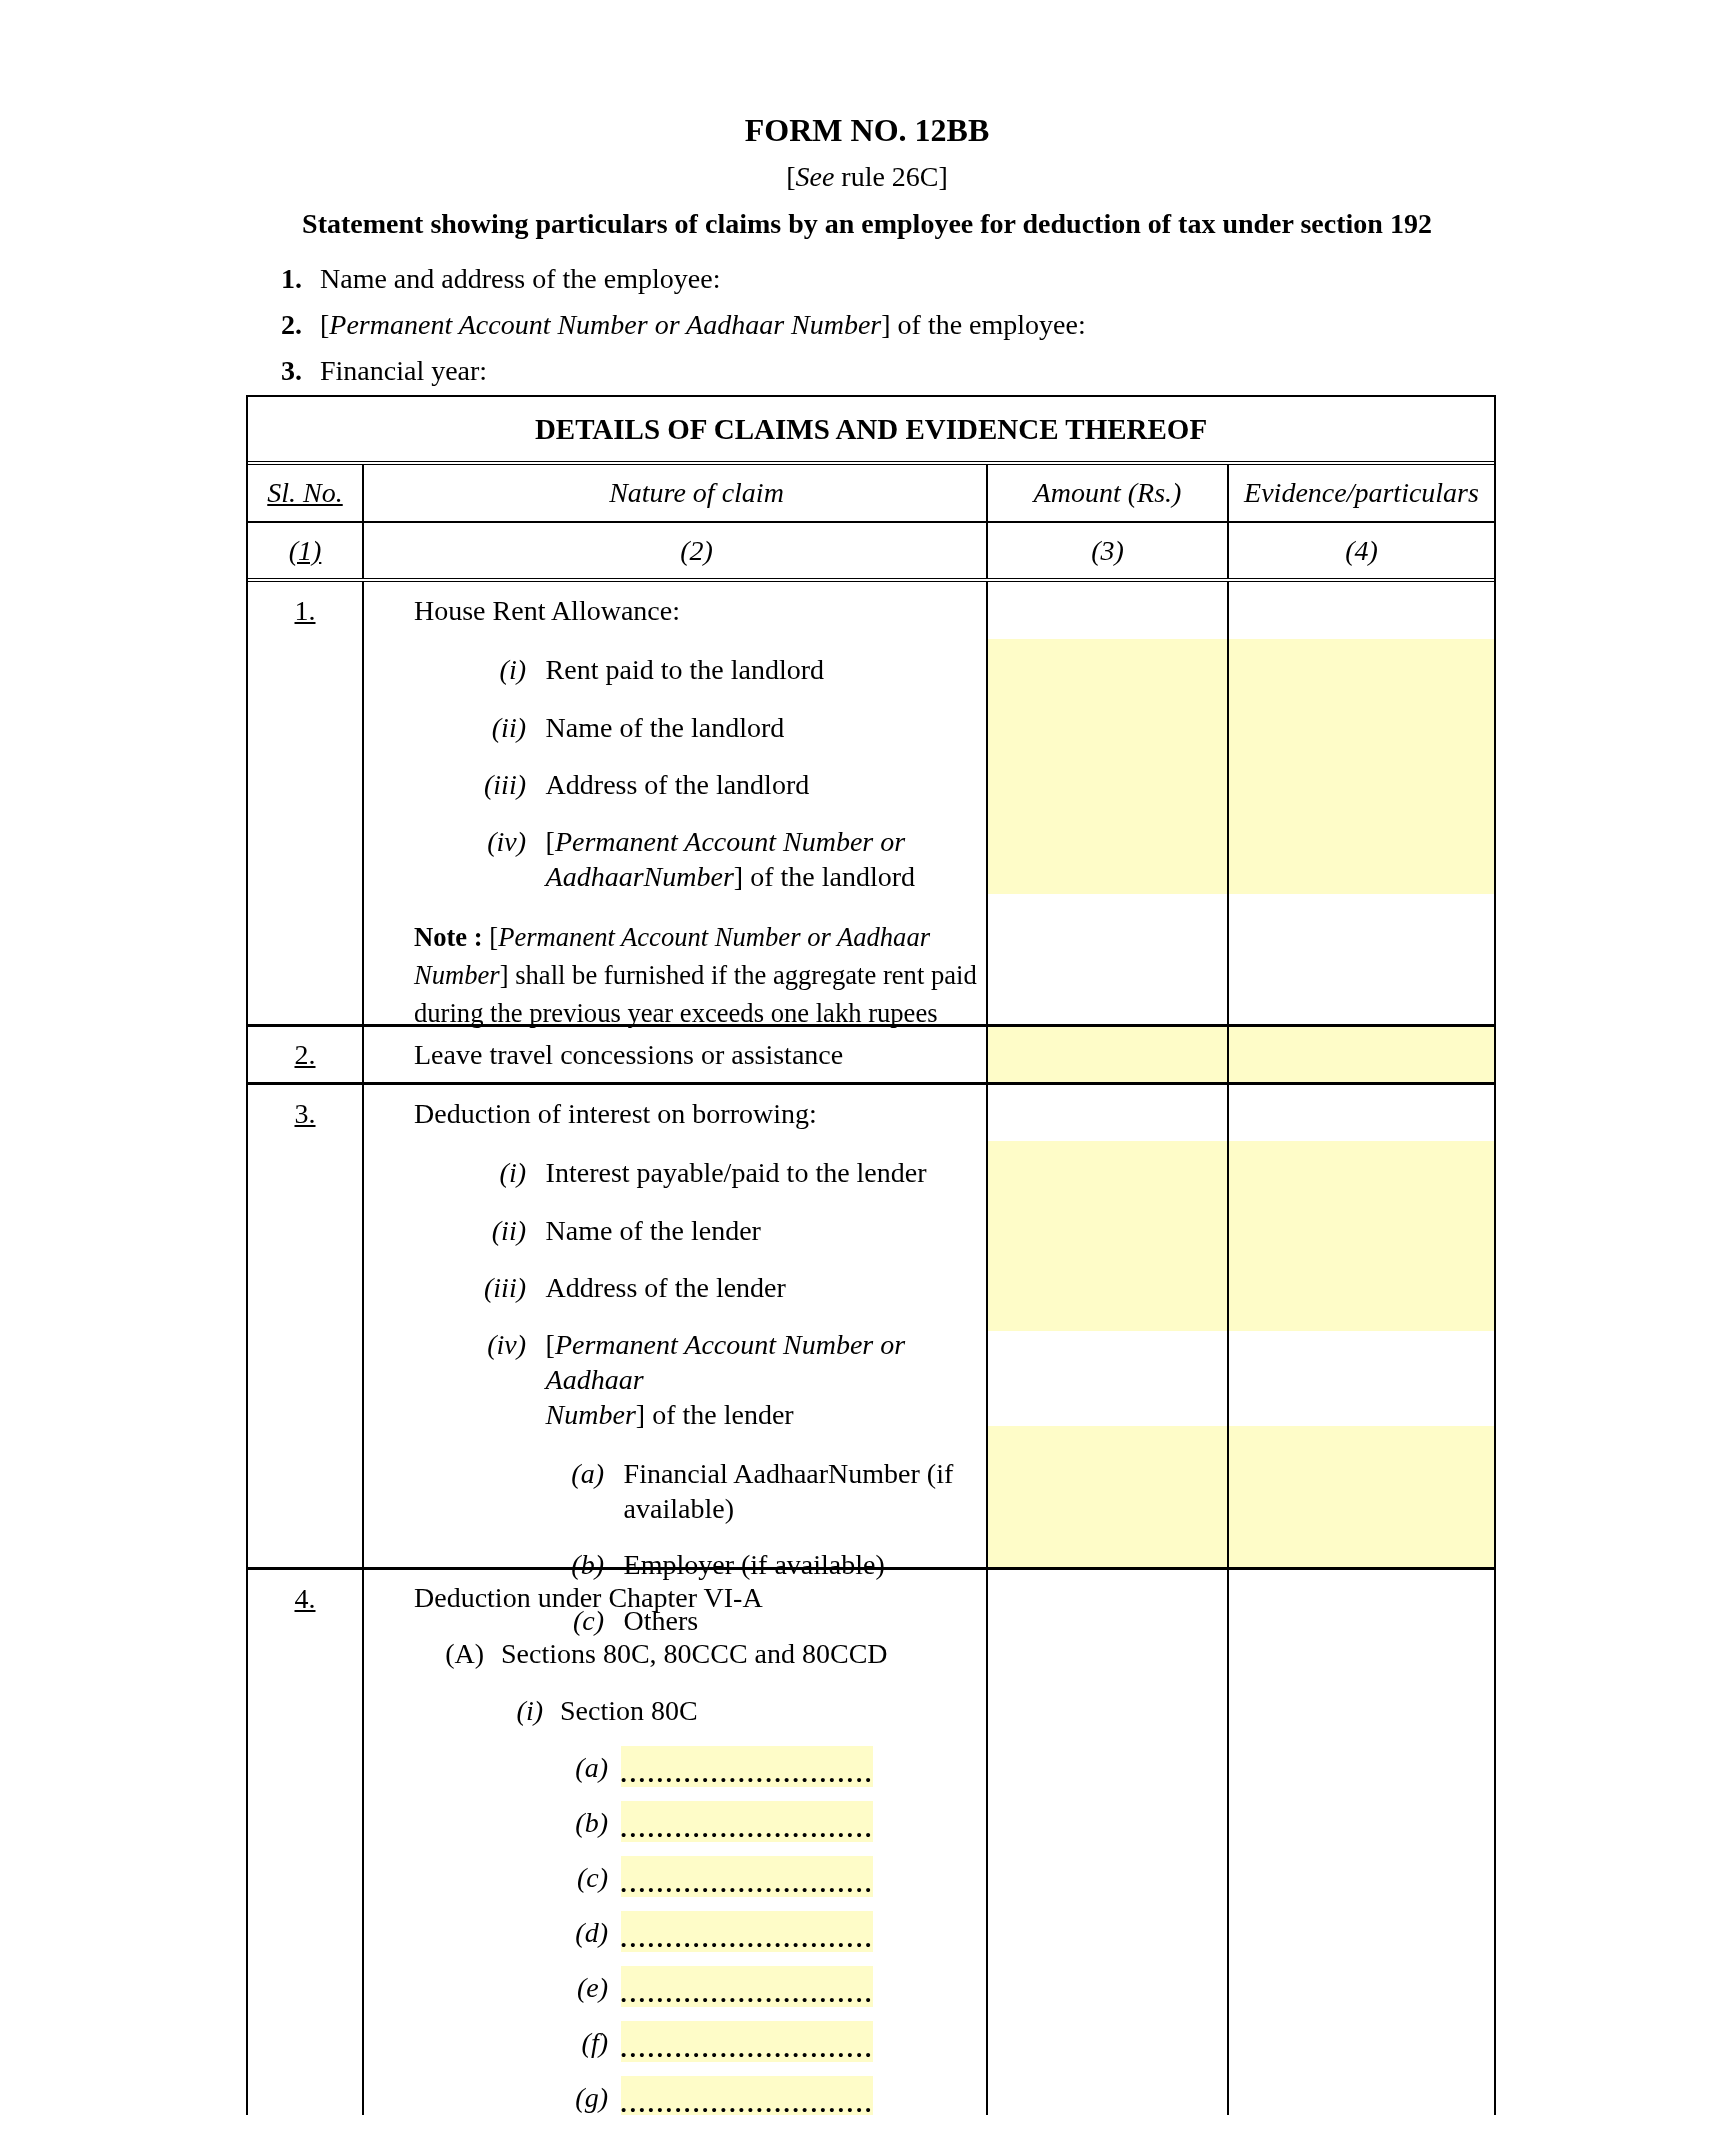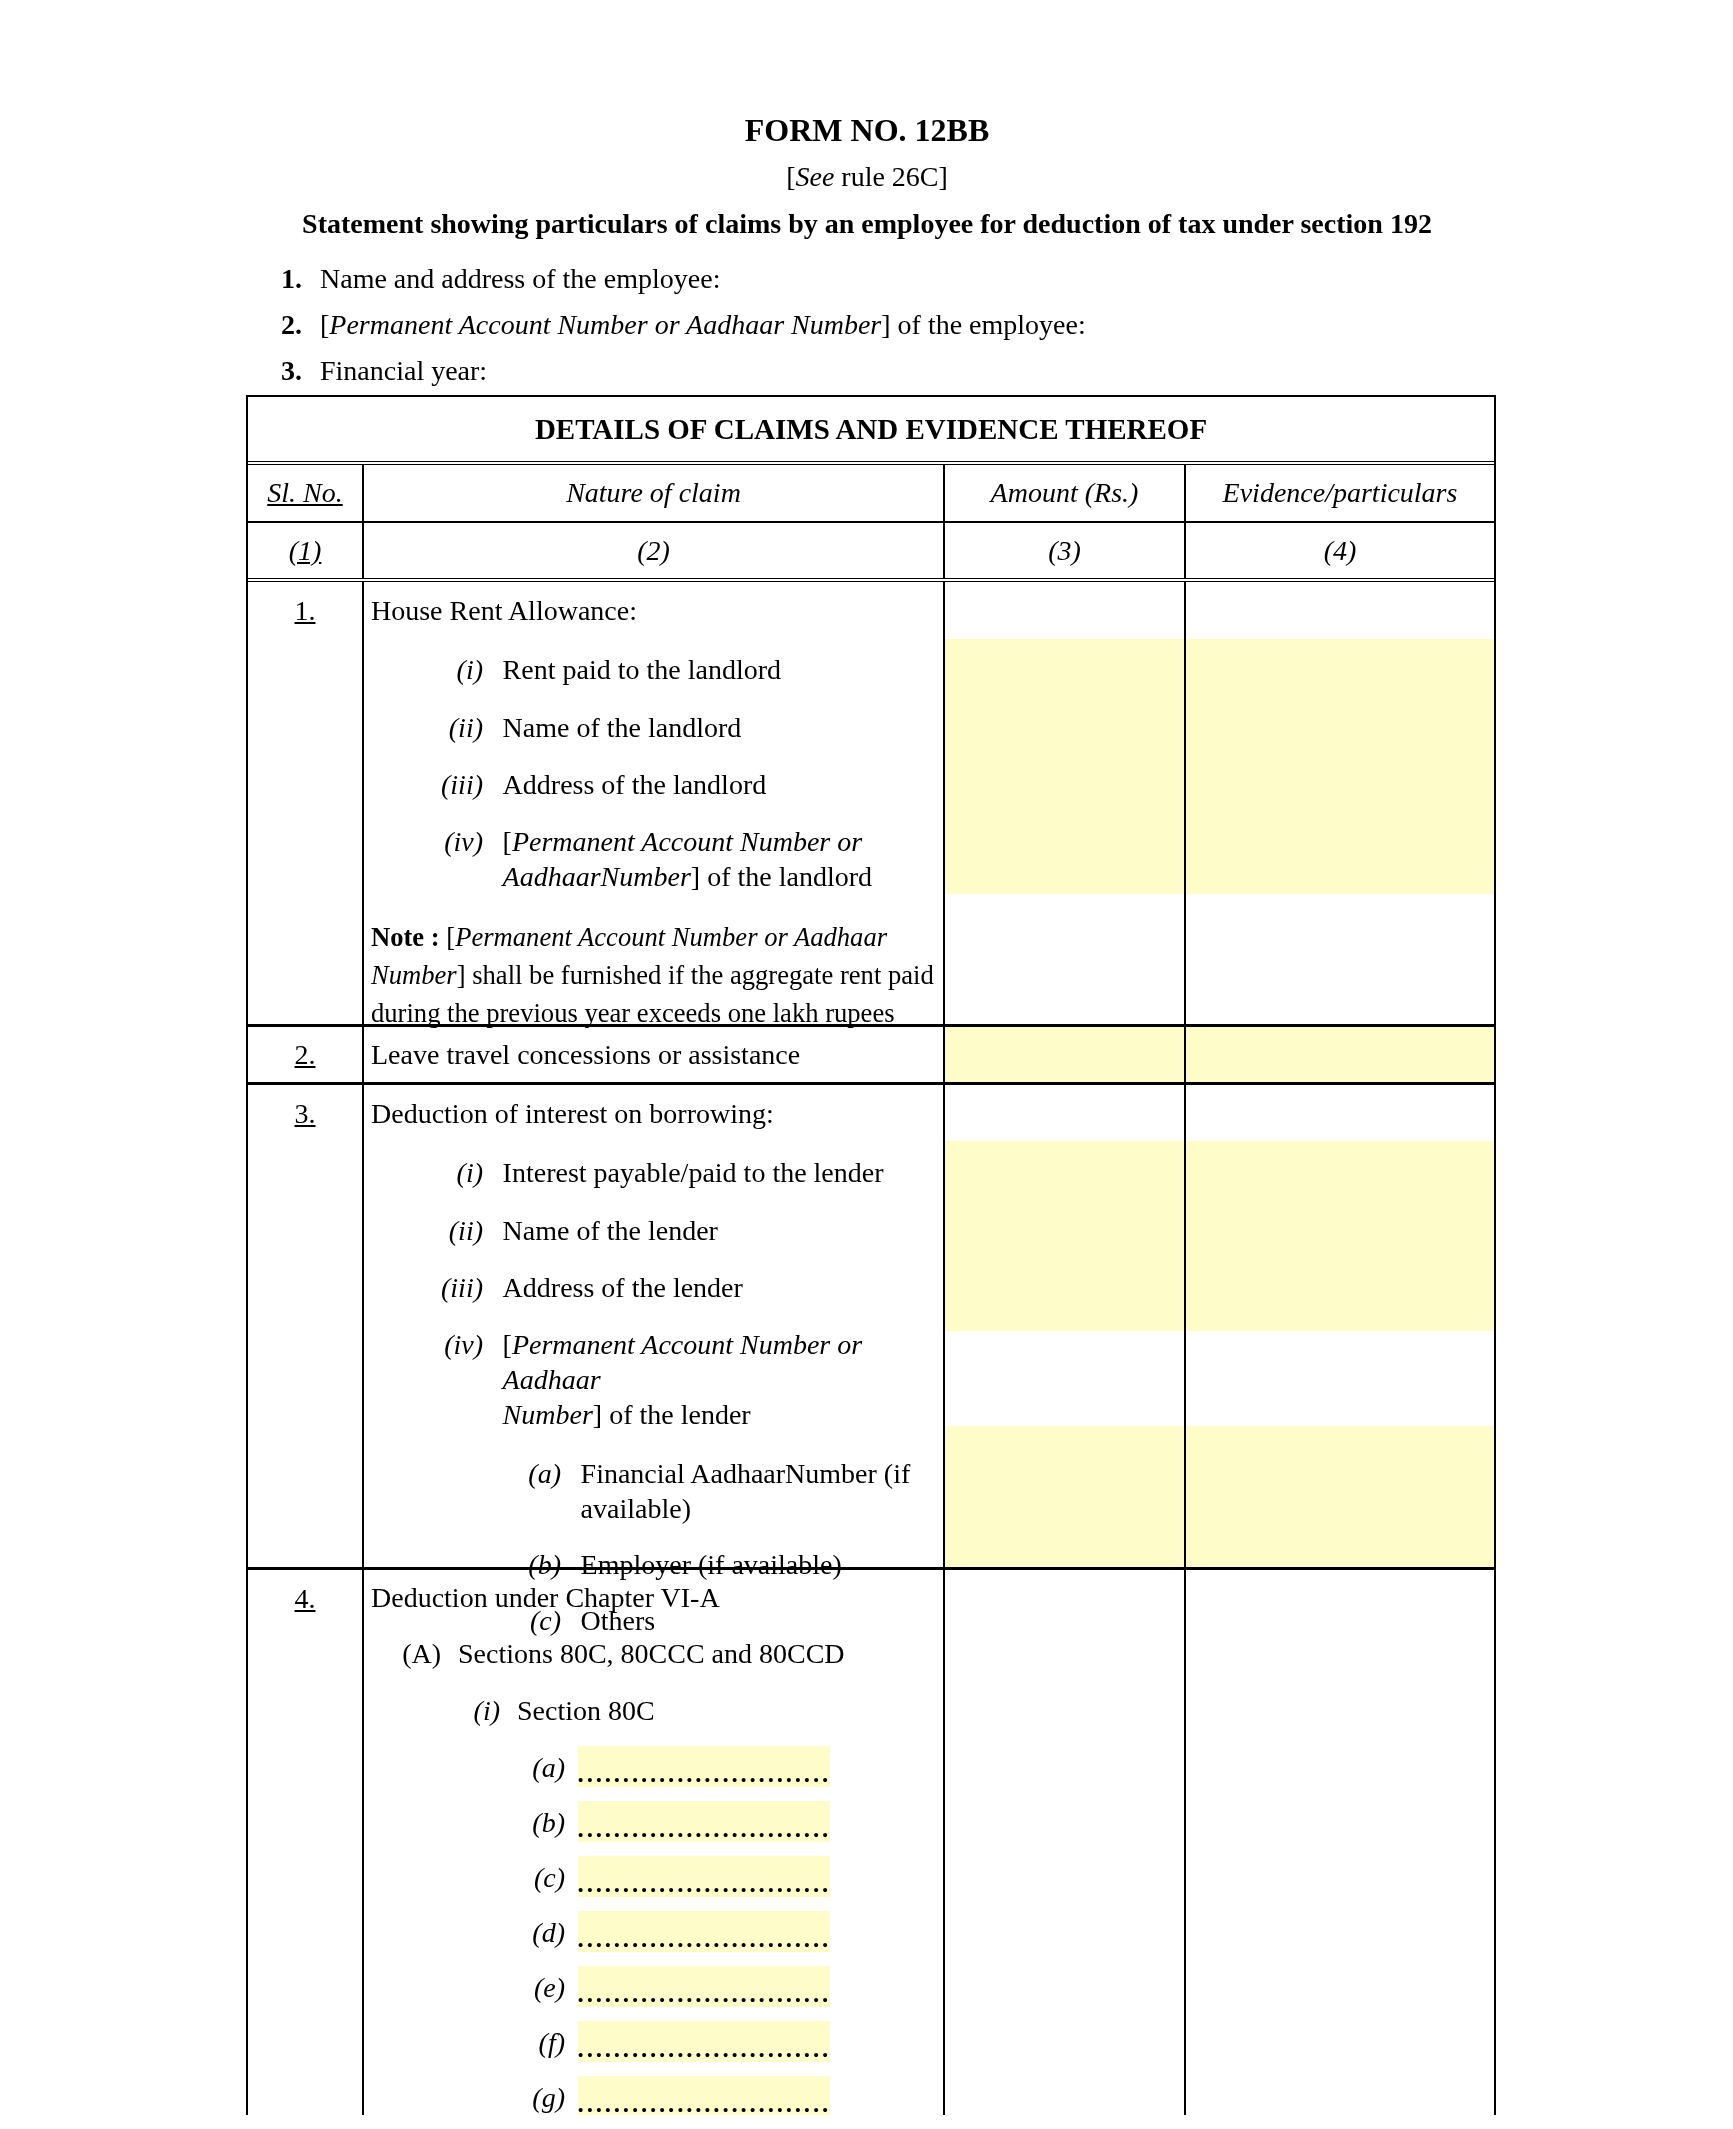--- a/index.html
+++ b/index.html
@@ -25,21 +25,21 @@
 
   
   #claims-table {
     position:absolute; left:246px; top:395px; width:1250px; height:1720px;
     border:2.1px solid #000; border-bottom:none;
     display:flex; flex-direction:column; overflow:hidden;
     font-size:28px;
   }
   .trow { display:flex; flex-direction:row; flex-shrink:0; }
   .c1 { width:116px; border-right:2.1px solid #000;text-decoration:underline; }
-  .c2 { width:581px; border-right:2.1px solid #000; position:relative; }
+  .c2 { width:581px; border-right:2.1px solid #000; position:relative;margin-left:43px; }
   .c3 { width:241px; border-right:2.1px solid #000; position:relative; }
   .c4 { flex:1; position:relative; }
 
   #caption-row { height:68px; border-bottom:4.9px double #000;
                  align-items:center; justify-content:center;
                  font-weight:bold; font-size:29px; }
   #header-row  { height:58px; border-bottom:2.1px solid #000; font-style:italic; }
   #header-row > div, #colnum-row > div {
       display:flex; align-items:center; justify-content:center; }
   #colnum-row  { height:59px; border-bottom:4.2px double #000; font-style:italic; }

